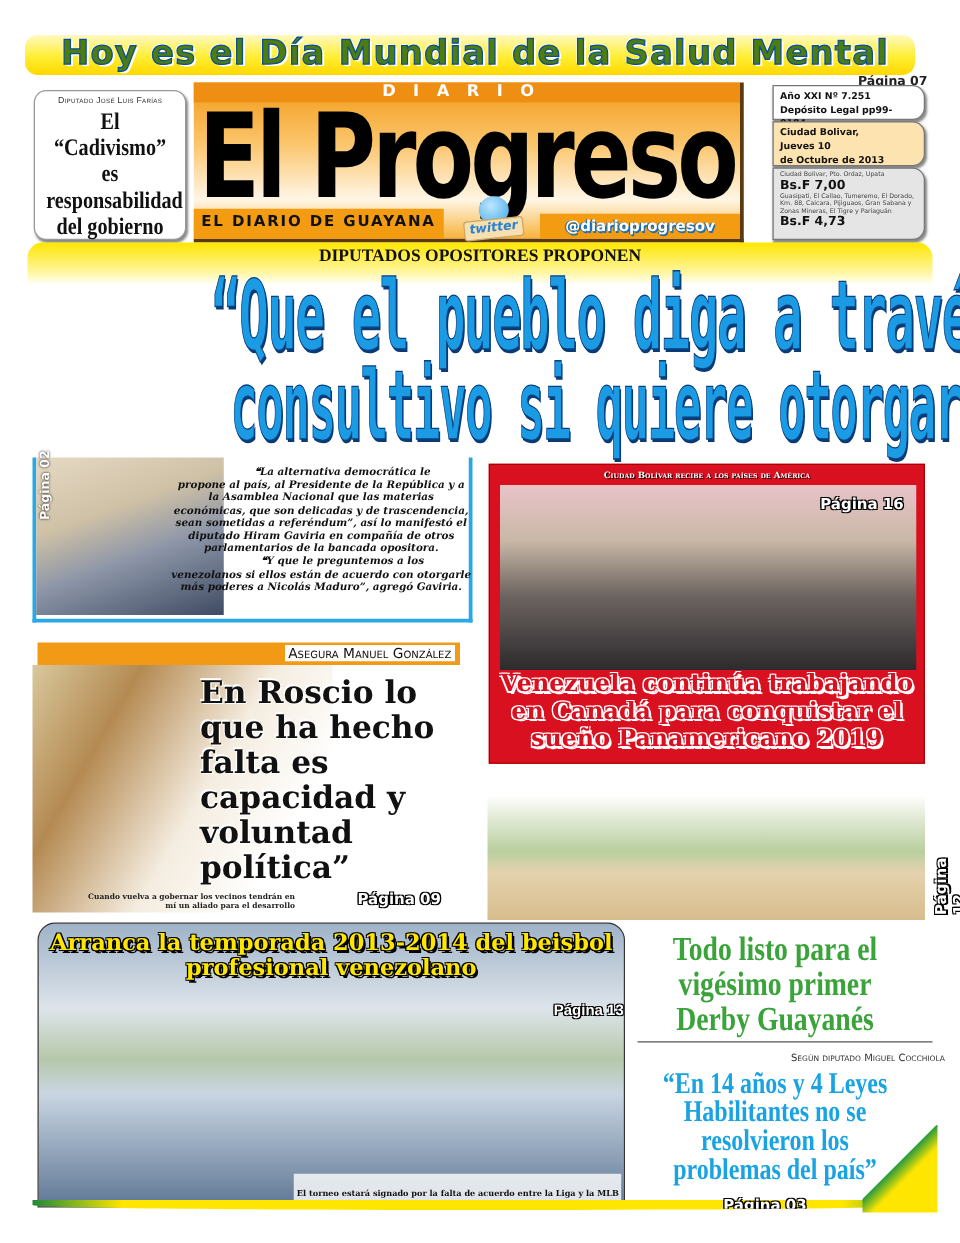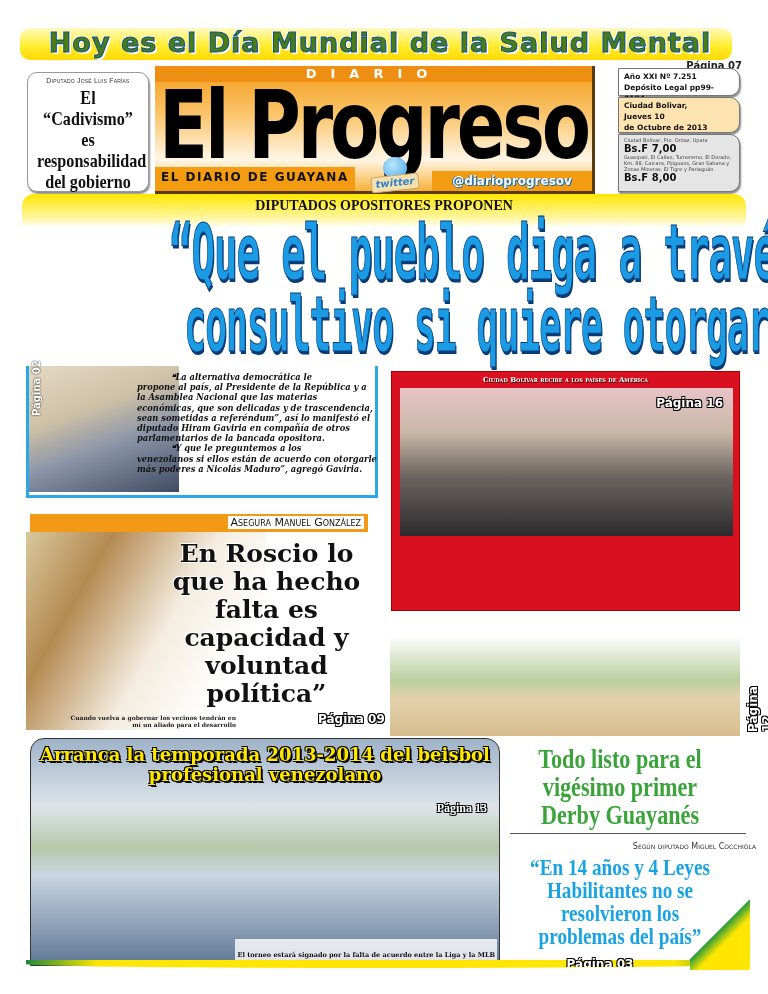--- a/index.html
+++ b/index.html
@@ -118,21 +118,21 @@
   .gaviria-page {
     position: absolute; left: 2px; top: 50px; transform: rotate(-90deg); transform-origin: left top;
     font-family: "DejaVu Sans", sans-serif; font-weight: bold; font-size: 10px; color: #fff;
     text-shadow: 0 0 2px #000;
   }
   .gaviria-text {
     position: absolute; left: 108px; top: 6px; width: 240px;
     font-family: "DejaVu Serif", serif; font-weight: bold; font-style: italic; font-size: 8.3px;
     line-height: 10.2px; color: #111; text-align: left;
   }
-  .gaviria-text p { margin: 0; }
+  .gaviria-text p { margin: 0; text-align: center; }
   .indent { padding-left: 34px; }
 
   
   .canada-box {
     position: absolute; left: 391px; top: 371px; width: 349px; height: 240px; background: #d91020;
     border: 1px solid #a00;
   }
   .canada-kicker {
     position: absolute; left: 0; top: 3px; width: 100%; text-align: center; color: #fff;
     font-family: "DejaVu Serif", serif; font-weight: bold; font-size: 7px; font-variant: small-caps;
@@ -158,31 +158,31 @@
   }
   .roscio-kicker {
     position: absolute; right: 4px; top: 2px; font-size: 11px; font-variant: small-caps;
     font-family: "DejaVu Sans", sans-serif; color: #111; background: #fff; padding: 0 3px;
   }
   .roscio-photo {
     position: absolute; left: 26px; top: 532px; width: 240px; height: 198px;
     background: linear-gradient(120deg, #d8c89c 0%, #b48a52 25%, #f4ecdf 55%, #ffffff 80%);
   }
   .roscio-head {
-    position: absolute; left: 160px; top: 540px; width: 213px; text-align: center;
+    position: absolute; left: 160px; top: 540px; width: 213px; text-align: left;
     font-family: "DejaVu Serif", serif; font-weight: bold; font-size: 25px; line-height: 28px; color: #111;
     text-shadow: 1px 1px 0 #fff, -1px -1px 0 #fff;
   }
   .roscio-caption {
     position: absolute; left: 60px; top: 714px; width: 176px; text-align: right;
     font-family: "DejaVu Serif", serif; font-weight: bold; font-size: 6px; line-height: 7px; color: #222;
   }
   .roscio-page {
     position: absolute; left: 286px; top: 712px; font-family: "DejaVu Sans", sans-serif; font-weight: bold;
-    font-size: 12px; color: #fff; text-shadow: 1px 1px 0 #000, -1px -1px 0 #000, 1px -1px 0 #000, -1px 1px 0 #000; margin-left: 32px;
+    font-size: 12px; color: #fff; text-shadow: 1px 1px 0 #000, -1px -1px 0 #000, 1px -1px 0 #000, -1px 1px 0 #000;
   }
 
   
   .race-photo {
     position: absolute; left: 390px; top: 636px; width: 350px; height: 100px;
     background: linear-gradient(180deg, #ffffff 0%, #dfe8d2 20%, #b9cf9e 45%, #e4d2ad 62%, #d7bd8d 100%);
   }
   .race-page {
     position: absolute; left: 746px; top: 732px; transform: rotate(-90deg); transform-origin: left top;
     font-family: "DejaVu Sans", sans-serif; font-weight: bold; font-size: 12px; color: #fff;
@@ -194,21 +194,21 @@
     position: absolute; left: 30px; top: 738px; width: 470px; height: 228px;
     border: 1px solid #333; border-radius: 14px 14px 0 0; overflow: hidden;
     background: linear-gradient(180deg, #9fb3c8 0%, #dde4ea 30%, #b6c8aa 48%, #c9d6e2 60%, #5f7795 100%);
   }
   .baseball-head {
     position: absolute; left: 0; top: 6px; width: 100%; text-align: center;
     font-family: "DejaVu Serif", serif; font-weight: bold; font-size: 18px; line-height: 20px;
     color: #ffe600; text-shadow: 1px 1px 0 #000, -1px -1px 0 #000, 1px -1px 0 #000, -1px 1px 0 #000, 2px 2px 0 #000;
   }
   .baseball-page {
-    position: absolute; right: 12px; top: 62px; font-family: Liberation Serif, serif; font-weight: bold;
+    position: absolute; right: 0; top: 62px; font-family: Liberation Sans, sans-serif; font-weight: bold;
     font-size: 12px; color: #fff; text-shadow: 1px 1px 0 #000, -1px -1px 0 #000, 1px -1px 0 #000, -1px 1px 0 #000;
   }
   .baseball-caption {
     position: absolute; right: 2px; top: 200px; background: rgba(255,255,255,.8); padding: 12px 2px;
     font-family: "DejaVu Serif", serif; font-weight: bold; font-size: 6.5px; color: #111;
   }
   .bottom-strip {
     position: absolute; left: 26px; top: 960px; width: 720px; height: 8px;
     background: linear-gradient(90deg, #1d8a3a 0%, #ffe600 10%, #ffe600 90%, #1d8a3a 100%);
     border-radius: 0 0 50% 50%;
@@ -225,21 +225,21 @@
   .cocchiola-kicker {
     position: absolute; left: 516px; top: 842px; width: 240px; text-align: right;
     font-size: 8px; font-variant: small-caps; color: #333; font-family: "DejaVu Sans", sans-serif;
   }
   .cocchiola-head {
     position: absolute; left: 494px; top: 856px; width: 252px; text-align: center;
     font-family: "Liberation Serif", serif; font-weight: bold; font-size: 24px; line-height: 23px;
     color: #1aa3e3; transform: scaleX(.8); transform-origin: center;
   }
   .cocchiola-page {
-    position: absolute; left: 540px; top: 957px; width: 120px; text-align: center;
+    position: absolute; left: 552px; top: 957px; width: 120px; text-align: center;
     font-family: "DejaVu Sans", sans-serif; font-weight: bold; font-size: 12px; color: #fff;
     text-shadow: 1px 1px 0 #000, -1px -1px 0 #000, 1px -1px 0 #000, -1px 1px 0 #000;
     height: 10px; overflow: hidden; line-height: 14px;
   }
   .swoosh {
     position: absolute; left: 690px; top: 900px; width: 60px; height: 70px;
     background: linear-gradient(135deg, transparent 45%, #2c9c3a 46%, #ffe600 60%);
   }
 </style>
 </head>
@@ -272,21 +272,21 @@
 </div>
 <div class="info-box info-date">
   <div>Ciudad Bolivar,</div>
   <div>Jueves 10</div>
   <div>de Octubre de 2013</div>
 </div>
 <div class="info-box info-price">
   <div class="price-small">Ciudad Bolivar, Pto. Ordaz, Upata</div>
   <div class="price-big">Bs.F 7,00</div>
   <div class="price-small">Guasipati, El Callao, Tumeremo, El Dorado, Km. 88, Caicara, Pijiguaos, Gran Sabana y Zonas Mineras, El Tigre y Pariaguán</div>
-  <div class="price-big">Bs.F 8,00</div>
+  <div class="price-big">Bs.F 4,73</div>
 </div>
 
 <div class="lead-band"></div>
 <div class="lead-kicker">DIPUTADOS OPOSITORES PROPONEN</div>
 <div class="lead-line lead-line-1">“Que el pueblo diga a través de un referéndum</div>
 <div class="lead-line lead-line-2">consultivo si quiere otorgarle más poderes a Maduro”</div>
 
 <div class="gaviria-box">
   <div class="gaviria-photo"></div>
   <div class="gaviria-page">Página 02</div>
@@ -295,20 +295,21 @@
     <p>propone al país, al Presidente de la República y a la Asamblea Nacional que las materias económicas, que son delicadas y de trascendencia, sean sometidas a referéndum”, así lo manifestó el diputado Hiram Gaviria en compañía de otros parlamentarios de la bancada opositora.</p>
     <p class="indent">❝Y que le preguntemos a los</p>
     <p>venezolanos si ellos están de acuerdo con otorgarle más poderes a Nicolás Maduro”, agregó Gaviria.</p>
   </div>
 </div>
 
 <div class="canada-box">
   <div class="canada-kicker">Ciudad Bolívar recibe a los países de América</div>
   <div class="canada-photo"></div>
   <div class="canada-page">Página 16</div>
+  <div class="canada-head">Venezuela continúa trabajando en Canadá para conquistar el sueño Panamericano 2019</div>
 </div>
 
 <div class="roscio-kicker-bar">
   <span class="roscio-kicker">Asegura Manuel González</span>
 </div>
 <div class="roscio-photo"></div>
 <div class="roscio-head">En Roscio lo que ha hecho falta es capacidad y voluntad política”</div>
 <div class="roscio-caption">Cuando vuelva a gobernar los vecinos tendrán en mí un aliado para el desarrollo</div>
 <div class="roscio-page">Página 09</div>
 

